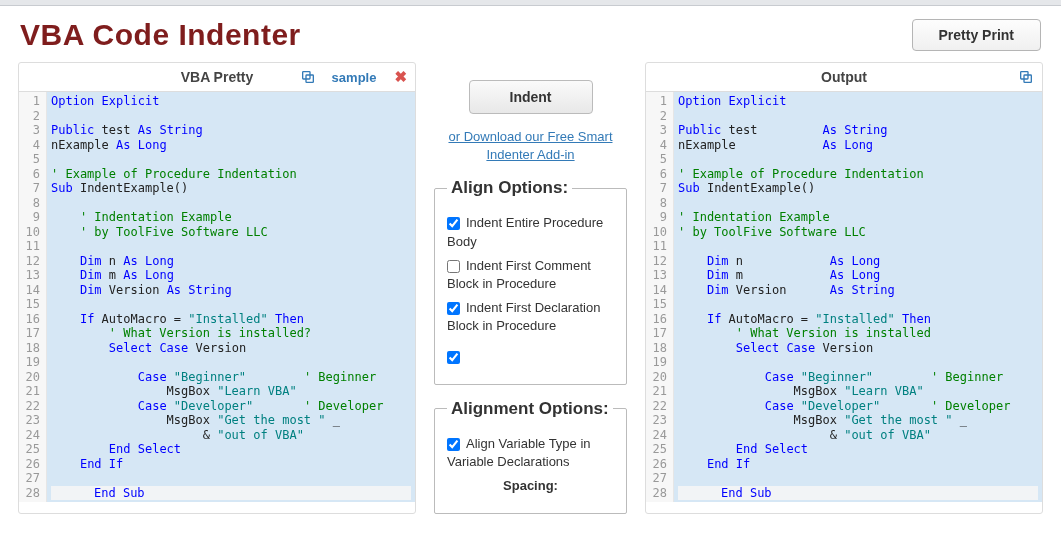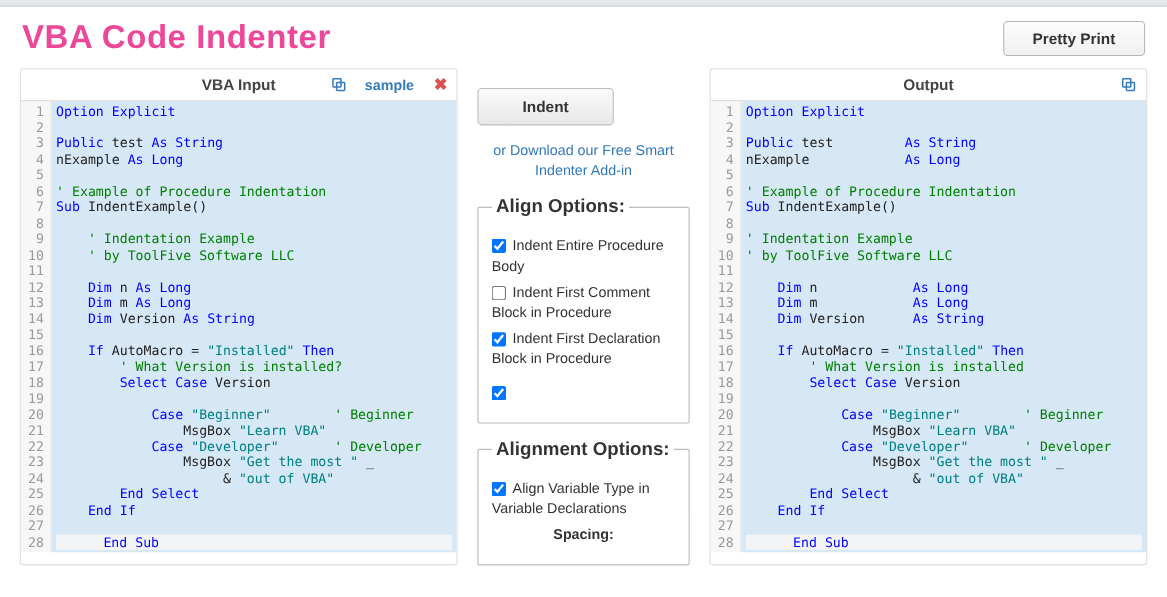--- a/index.html
+++ b/index.html
@@ -1,32 +1,32 @@
 <!DOCTYPE html>
 <html><head>
 <meta charset="utf-8">
 <style>
 * { box-sizing: border-box; margin: 0; padding: 0; }
 body { font-family: Arial, Helvetica, sans-serif; background: #fff; color: #333; font-size: 13px; }
 .topbar { background: #e5e7ea; height: 6px; border-bottom: 1px solid #c8cbd0; }
 .header { display: flex; align-items: center; justify-content: space-between; padding: 12px 20px 10px 20px; }
-.title { font-size: 30px; font-weight: bold; color: #ec4899; letter-spacing: 0.5px; font-family: "Trebuchet MS", Arial, sans-serif; }
+.title { font-size: 30px; font-weight: bold; color: #7f1d1d; letter-spacing: 0.5px; font-family: "Trebuchet MS", Arial, sans-serif; }
 .pretty-btn { background: linear-gradient(#fdfdfd,#f0f0f0); border: 1px solid #b5b5b5; border-radius: 4px; padding: 7px 26px; font-size: 14px; color: #333; cursor: pointer; font-weight: bold; }
 .columns { display: flex; padding: 0 18px 18px 18px; gap: 18px; }
 .panel { border: 1px solid #ddd; border-radius: 3px; background: #fff; }
 .panel-header { display: flex; align-items: center; justify-content: center; position: relative; border-bottom: 1px solid #ddd; padding: 6px 10px; font-weight: bold; color: #444; font-size: 14px; }
 .panel-header .actions { position: absolute; right: 8px; display: flex; align-items: center; gap: 16px; }
 .copy-icon { color: #337ab7; cursor: pointer; }
 .copy-icon svg { width: 16px; height: 16px; display: block; }
 .sample-link { color: #337ab7; font-weight: bold; cursor: pointer; font-size: 13px; }
 .x-icon { color: #d9534f; font-weight: bold; cursor: pointer; font-size: 15px; margin-left: 2px; }
 .left-panel, .right-panel { flex: 0 0 398px; }
-.middle { flex: 1; display: flex; flex-direction: column; align-items: flex-start; padding-top: 18px; }
+.middle { flex: 1; display: flex; flex-direction: column; align-items: center; padding-top: 18px; }
 .indent-btn { background: linear-gradient(#fafafa,#e8e8e8); border: 1px solid #bbb; border-radius: 4px; padding: 8px 40px; font-size: 14px; font-weight: bold; color: #333; cursor: pointer; margin-bottom: 14px; }
-.dl-link { color: #337ab7; text-align: center; cursor: pointer; font-size: 13px; line-height: 1.4; }
+.dl-link { color: #337ab7; text-align: center; cursor: pointer; font-size: 13px; line-height: 1.4; text-decoration: underline; }
 fieldset { border: 1px solid #bbb; border-radius: 2px; padding: 10px 12px 12px 12px; margin-top: 14px; width: 100%; }
 legend { font-size: 17px; font-weight: bold; padding: 0 4px; }
 .opt { margin: 6px 0; font-size: 13px; color: #333; line-height: 1.4; }
 .opt label { display: inline; }
 .opt input[type=checkbox] { margin-right: 6px; vertical-align: middle; }
 .code-area { display: flex; font-family: Consolas, Monaco, monospace; font-size: 12px; line-height: 14.5px; }
 .gutter { background: #f7f7f7; border-right: 1px solid #e6e6e6; color: #999; text-align: right; padding: 2px 6px 2px 4px; user-select: none; min-width: 28px; }
 .gutter div { height: 14.5px; }
 .code-body { background: #d6e7f5; flex: 1; padding: 2px 4px; overflow: hidden; white-space: pre; }
 .code-body .line { height: 14.5px; }
@@ -43,21 +43,21 @@
 
 <div class="header">
   <div class="title">VBA Code Indenter</div>
   <button class="pretty-btn">Pretty Print</button>
 </div>
 
 <div class="columns">
 
   <div class="panel left-panel">
     <div class="panel-header">
-      <span>VBA Input</span>
+      <span>VBA Pretty</span>
       <span class="actions">
         <span class="copy-icon">
           <svg viewBox="0 0 24 24" fill="none" stroke="currentColor" stroke-width="2">
               <rect x="9" y="9" width="11" height="11" rx="1"></rect>
               <rect x="4" y="4" width="11" height="11" rx="1"></rect>
             </svg>
         </span>
         <span class="sample-link">sample</span>
         <span class="x-icon">✖</span>
       </span>

